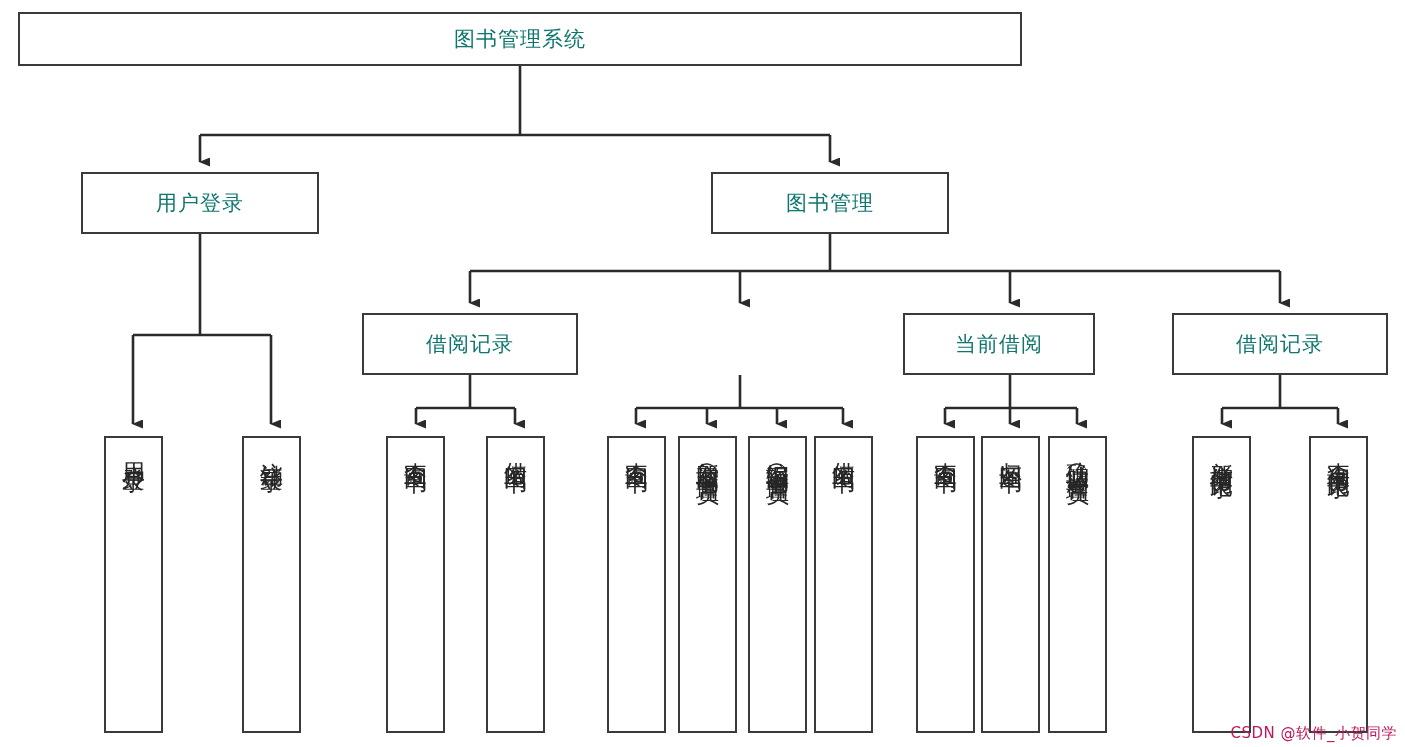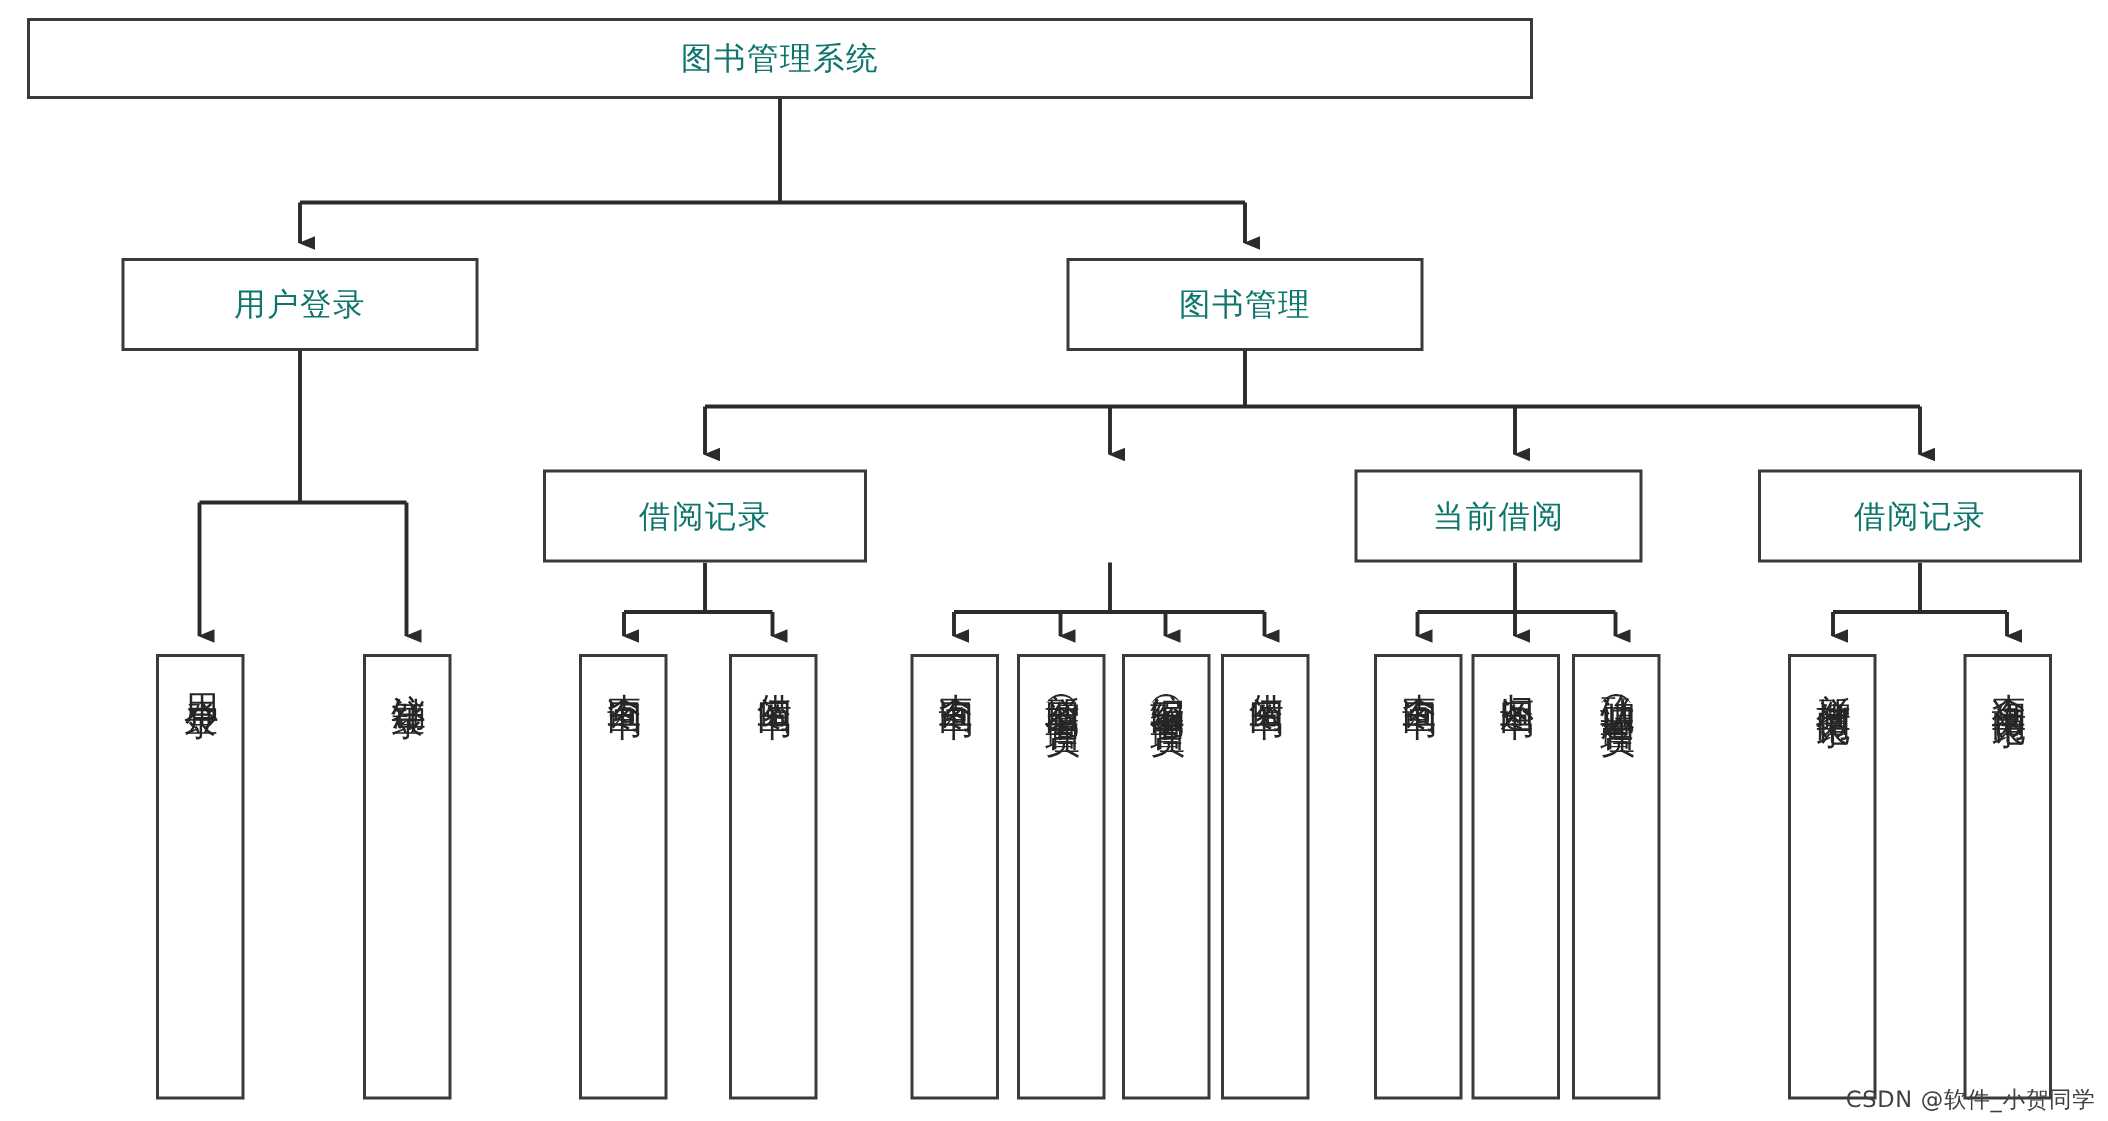--- a/index.html
+++ b/index.html
@@ -56,21 +56,21 @@
     color: #262626;
     letter-spacing: 3px;
     white-space: nowrap;
     display: block;
   }
   .watermark {
     position: absolute;
     right: 8px;
     bottom: 4px;
     font-size: 15px;
-    color: #404040;
+    color: #be185d;
     letter-spacing: 0.5px;
     white-space: nowrap;
     font-family: "DejaVu Sans", "Liberation Sans", sans-serif;
   }
 </style>
 </head>
 <body>
 
 <div id="diagram-canvas">
 

